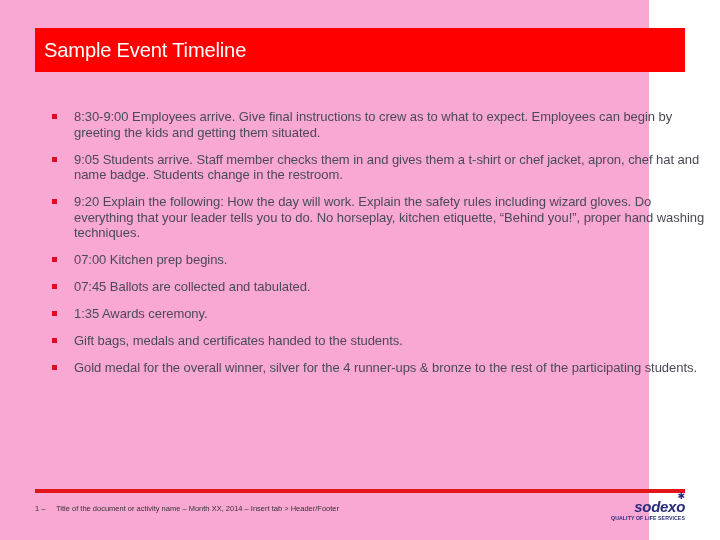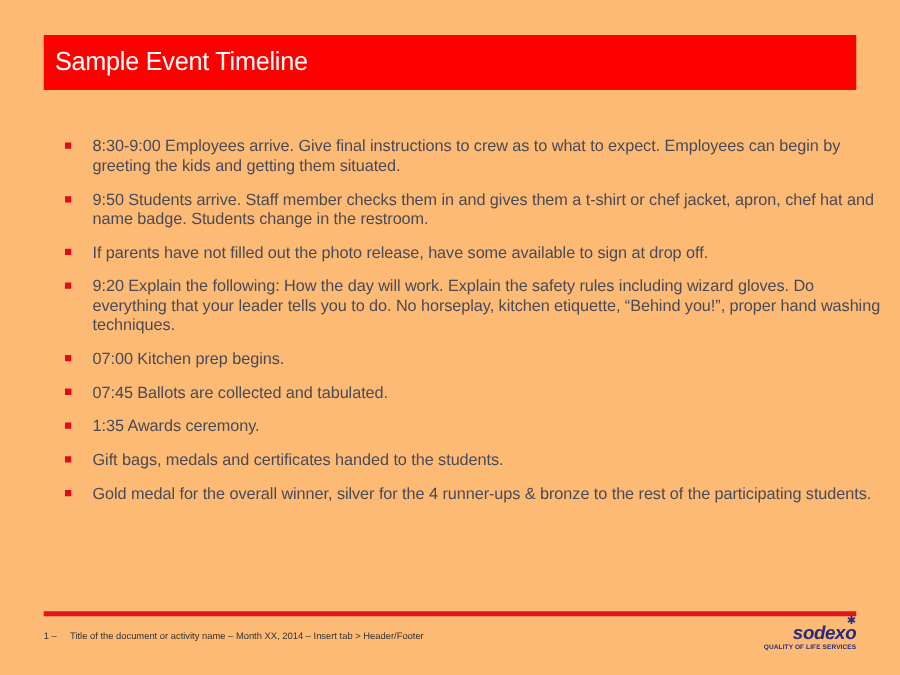--- a/index.html
+++ b/index.html
@@ -10,22 +10,22 @@
     body {
       width: 720px;
       height: 540px;
       position: relative;
       overflow: hidden;
       font-family: "Liberation Sans", sans-serif;
     }
     .slide {
       position: absolute;
       left: 0; top: 0;
-      width: 720px; height: 540px;
-      background: #fdba74;
+      width: 649px; height: 540px;
+      background: #f9a8d4;
     }
     .title-bar {
       position: absolute;
       left: 35px;
       top: 28px;
       width: 650px;
       height: 44px;
       background: #ff0000;
       box-sizing: border-box;
       padding-left: 9px;
@@ -134,25 +134,24 @@
     <h1>Sample Event Timeline</h1>
   </div>
 
   <ul class="bullets">
     <li class="bullet-item">
       <span class="bullet-marker"></span>
       <span>8:30-9:00 Employees arrive. Give final instructions to crew as to what to expect. Employees can begin by greeting the kids and getting them situated.</span>
     </li>
     <li class="bullet-item">
       <span class="bullet-marker"></span>
-      <span>9:50 Students arrive. Staff member checks them in and gives them a t-shirt or chef jacket, apron, chef hat and name badge. Students change in the restroom.</span>
+      <span>9:05 Students arrive. Staff member checks them in and gives them a t-shirt or chef jacket, apron, chef hat and name badge. Students change in the restroom.</span>
     </li>
     <li class="bullet-item">
       <span class="bullet-marker"></span>
-      <span>If parents have not filled out the photo release, have some available to sign at drop off.</span>
     </li>
     <li class="bullet-item">
       <span class="bullet-marker"></span>
       <span>9:20 Explain the following: How the day will work. Explain the safety rules including wizard gloves. Do everything that your leader tells you to do. No horseplay, kitchen etiquette, “Behind you!”, proper hand washing techniques.</span>
     </li>
     <li class="bullet-item">
       <span class="bullet-marker"></span>
       <span>07:00 Kitchen prep begins.</span>
     </li>
     <li class="bullet-item">

